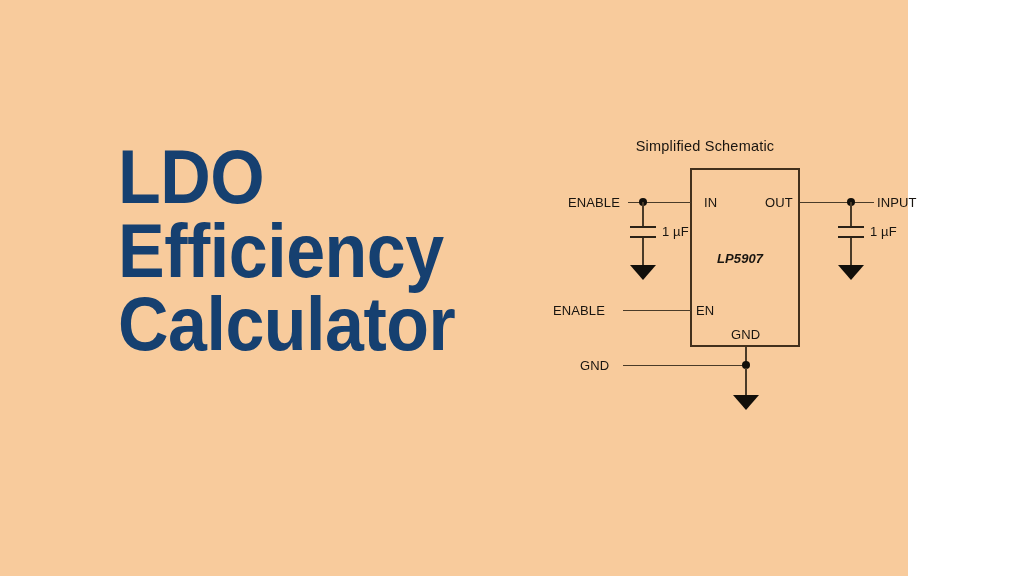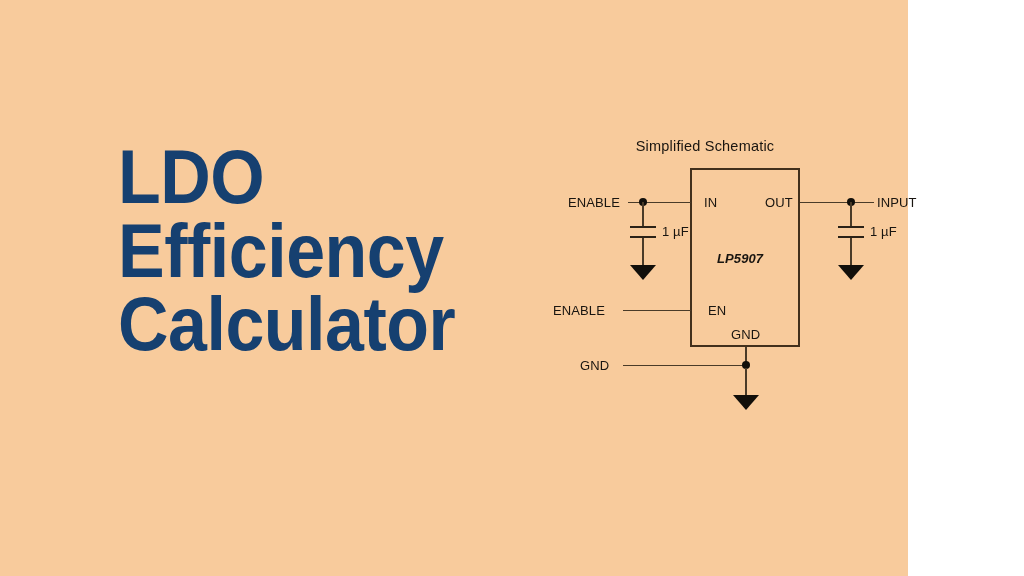--- a/index.html
+++ b/index.html
@@ -118,21 +118,21 @@
   <div id="schematic">
 
     <div id="schematic-title">Simplified Schematic</div>
 
     <div class="ic-box" style="left:150px; top:40px; width:110px; height:179px;"></div>
 
     <div class="sch-label bold" style="left:177px; top:123px;">LP5907</div>
 
     <div class="sch-label" style="left:164px; top:67px;">IN</div>
     <div class="sch-label" style="left:225px; top:67px;">OUT</div>
-    <div class="sch-label" style="left:156px; top:175px;margin-left:12px;">EN</div>
+    <div class="sch-label" style="left:156px; top:175px;">EN</div>
     <div class="sch-label" style="left:191px; top:199px;">GND</div>
 
     <div class="sch-label" style="left:28px; top:67px;">ENABLE</div>
 
     <div class="wire h" style="left:88px; top:73.5px; width:63px;"></div>
 
     <div class="node" style="left:99px; top:70px;"></div>
 
     <div class="wire v" style="left:102.2px; top:74px; height:24px;"></div>
 

